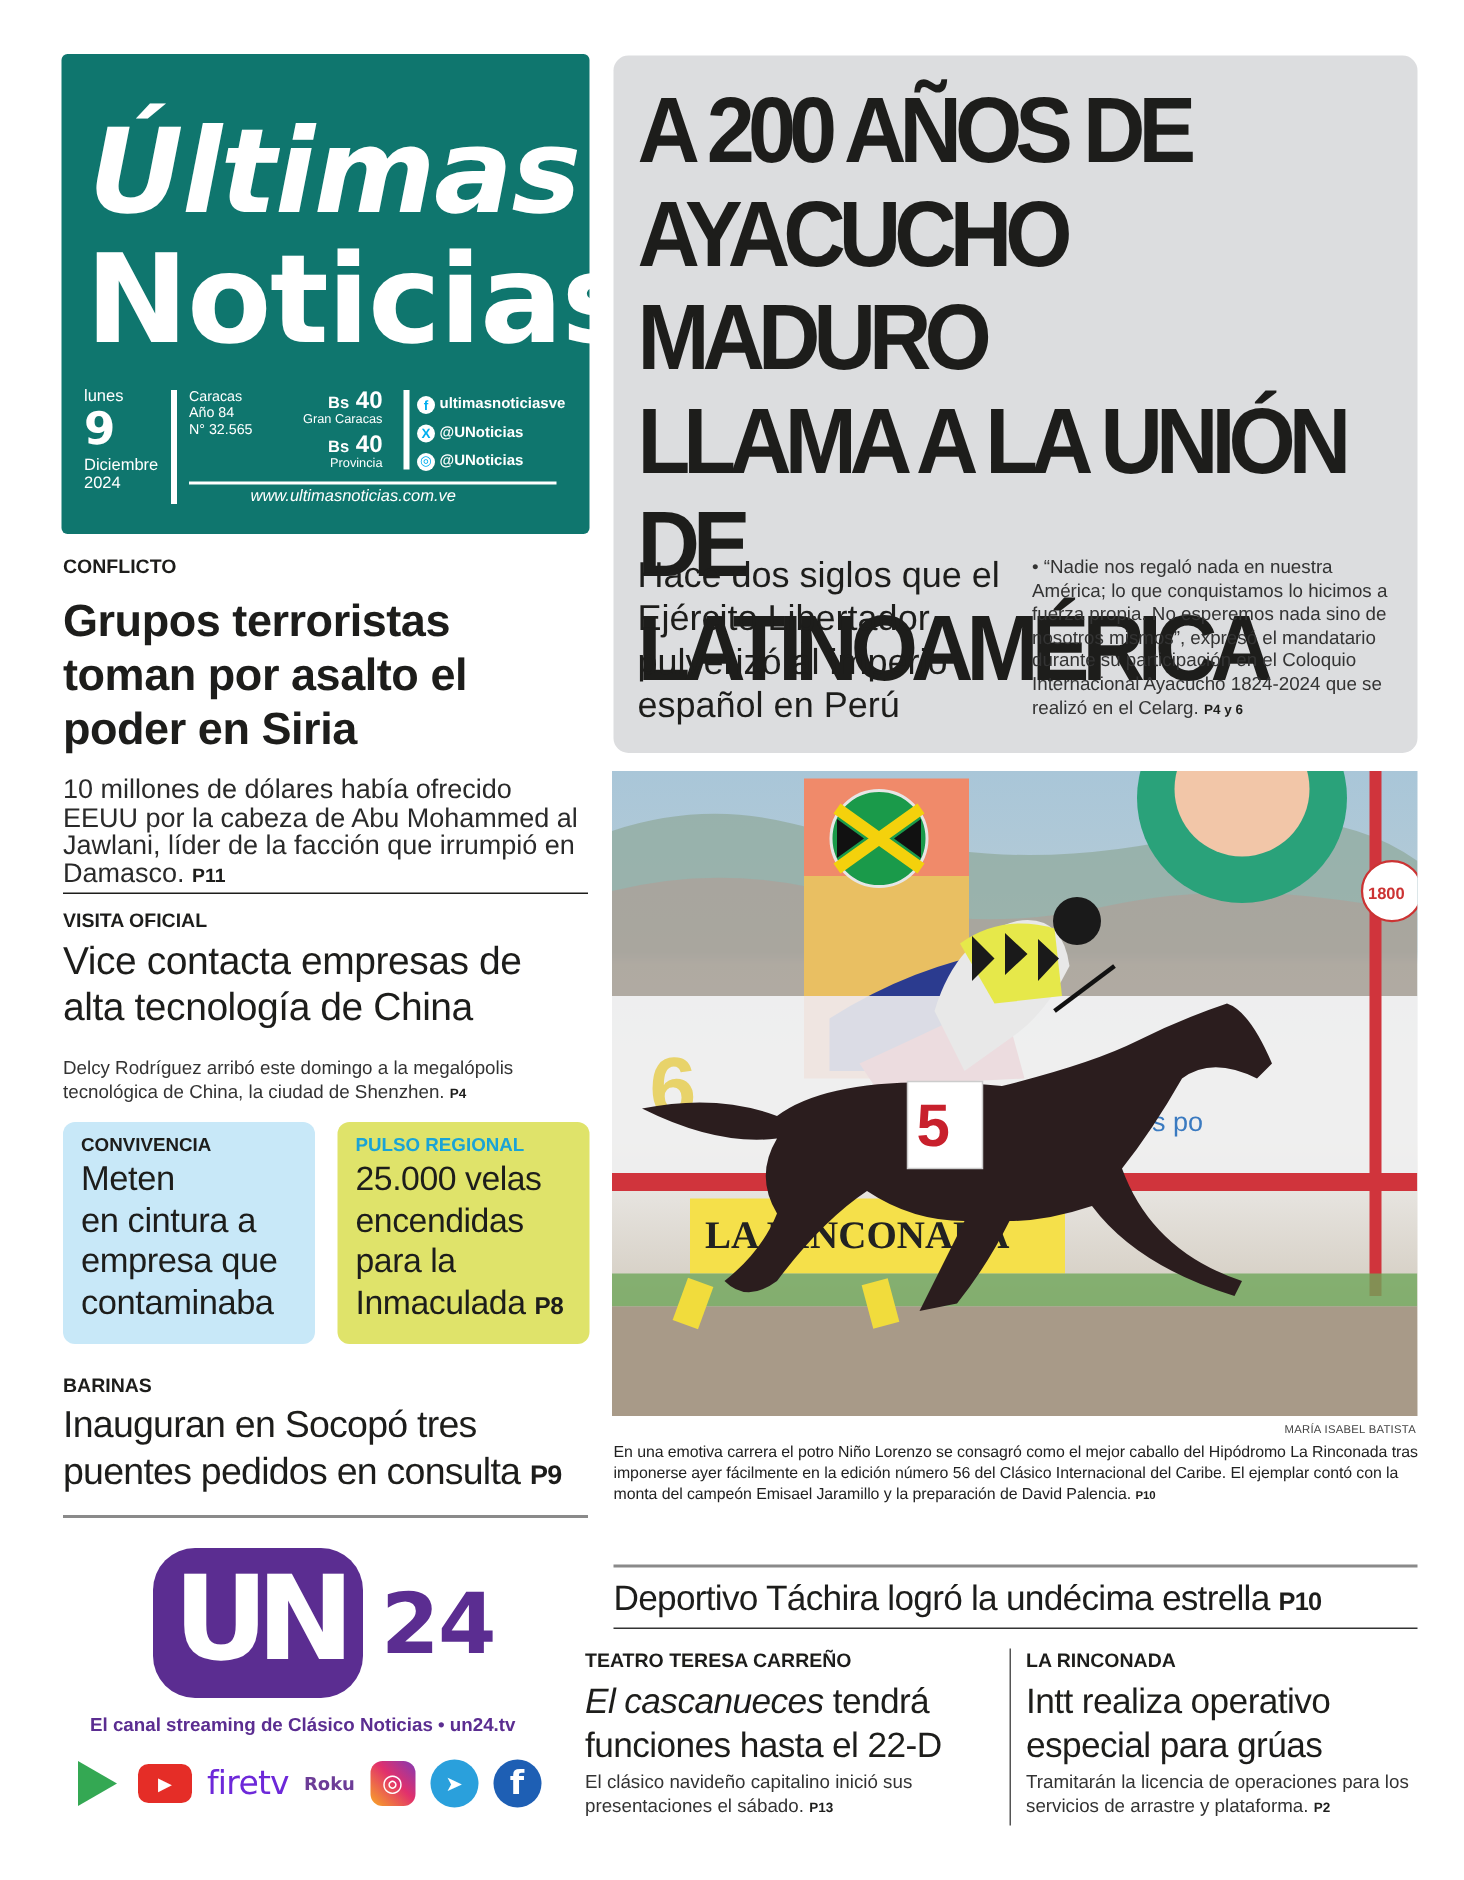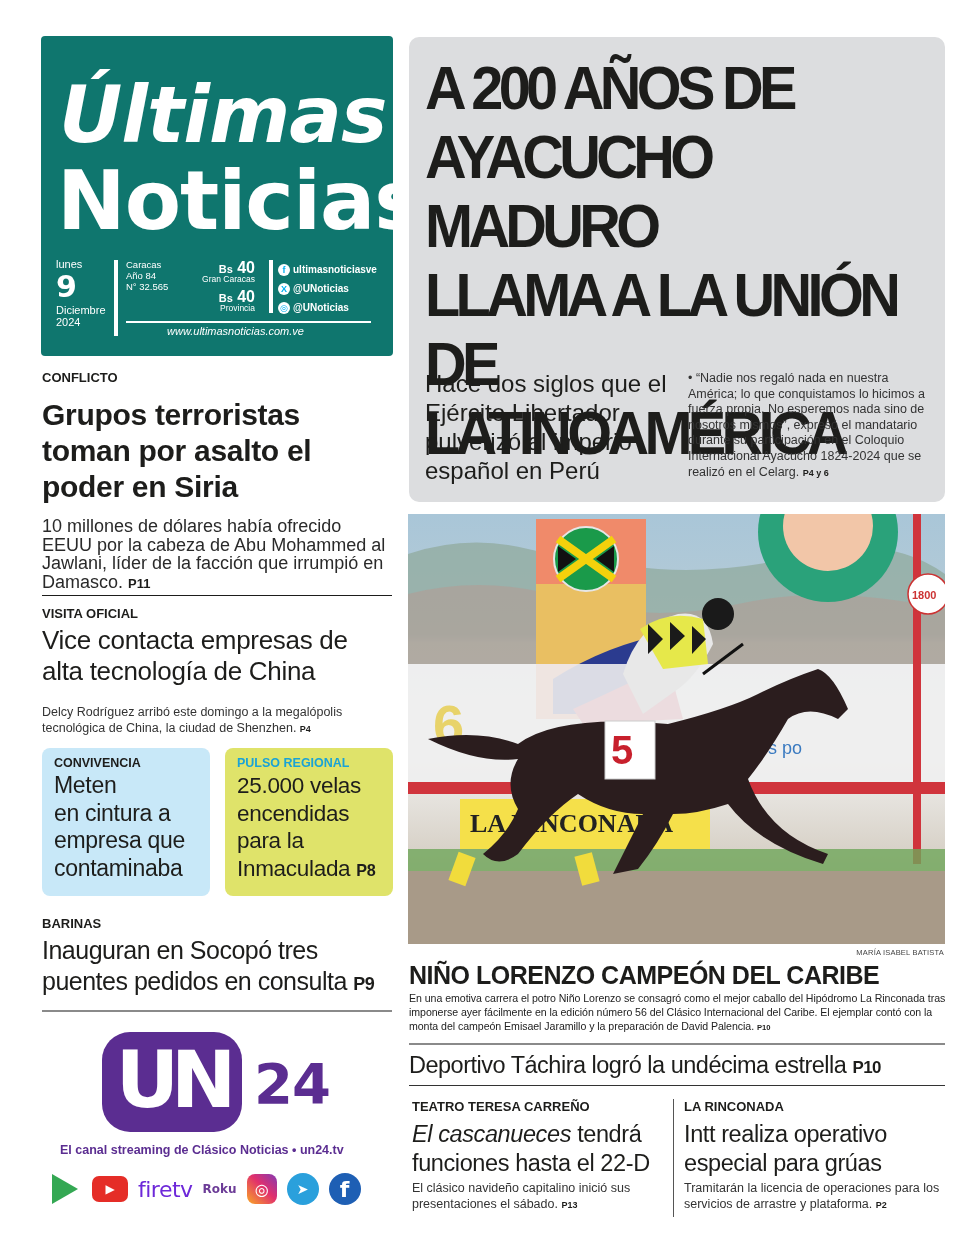--- a/index.html
+++ b/index.html
@@ -113,21 +113,21 @@
 
   .s-caribe { position: absolute; left: 409px; top: 960px; width: 540px; }
   .s-caribe h2 { font-size: 25px; line-height: 30px; font-weight: bold; letter-spacing: -0.5px; text-transform: uppercase; }
   .s-caribe p { font-size: 10.6px; line-height: 14px; color: #222; margin-top: 1px; letter-spacing: -0.05px; }
 
   .rule-r { position: absolute; left: 409px; width: 536px; height: 2px; background: #8a8a8a; }
   .rule-r.thin { height: 1px; background: #333; }
   .s-tachira { position: absolute; left: 409px; top: 1046px; width: 536px; }
   .s-tachira h2 { font-size: 23.5px; line-height: 38px; font-weight: normal; letter-spacing: -0.5px; white-space: nowrap; }
 
-  .s-teatro { position: absolute; left: 412px; top: 1099px; width: 260px; }
+  .s-teatro { position: absolute; left: 390px; top: 1099px; width: 260px; }
   .s-rinc { position: absolute; left: 684px; top: 1099px; width: 265px; }
   .s-teatro h2, .s-rinc h2 { font-size: 23.5px; line-height: 29px; font-weight: normal; margin-top: 6px; letter-spacing: -0.4px; }
   .s-teatro p, .s-rinc p { font-size: 12.5px; line-height: 15.5px; color: #333; margin-top: 3px; }
   .vsep { position: absolute; left: 673px; top: 1099px; width: 1px; height: 118px; background: #555; }
 </style>
 </head>
 <body>
 
 <div class="masthead">
   <div class="mh-ultimas">Últimas</div>
@@ -300,21 +300,20 @@
     <circle cx="310" cy="100" r="16" fill="#1a1a1a"></circle>
     <path d="M295 160 L335 130" stroke="#111" stroke-width="3"></path>
 
     <rect x="45" y="340" width="18" height="30" fill="#f1dc3c" transform="rotate(20 54 355)"></rect>
     <rect x="170" y="340" width="18" height="30" fill="#f1dc3c" transform="rotate(-15 179 355)"></rect>
   </svg>
 </div>
 <div class="photo-credit">MARÍA ISABEL BATISTA</div>
 
 <div class="s-caribe">
-  <h2>NIÑO LORENZO CAMPEÓN DEL CARIBE</h2>
   <p>
     <span>En una emotiva carrera el potro Niño Lorenzo se consagró como el mejor caballo del Hipódromo La Rinconada tras imponerse ayer fácilmente en la edición número 56 del Clásico Internacional del Caribe. El ejemplar contó con la monta del campeón Emisael Jaramillo y la preparación de David Palencia.</span>
     <span class="pageref">P10</span>
   </p>
 </div>
 
 <div class="rule-r" style="top:1043px;"></div>
 <div class="s-tachira">
   <h2>
     <span>Deportivo Táchira logró la undécima estrella</span>

